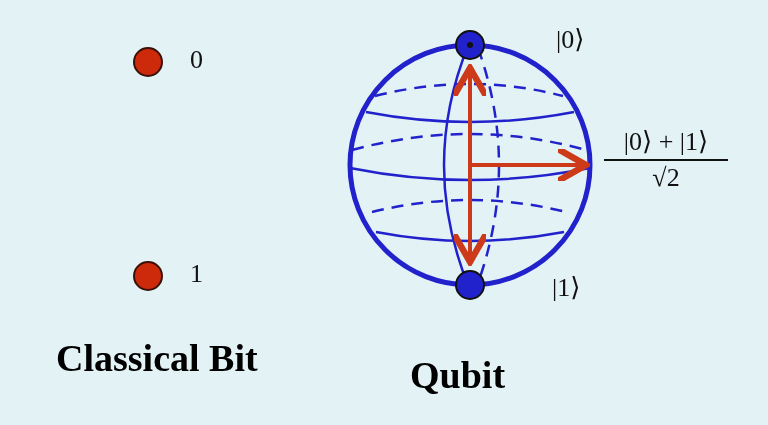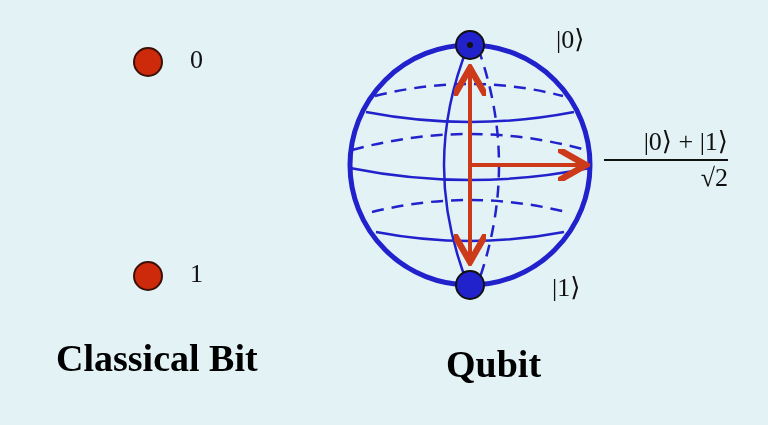--- a/index.html
+++ b/index.html
@@ -6,21 +6,21 @@
   body {
     width:768px; height:425px; overflow:hidden;
     background:#e3f2f5;
     font-family:"Liberation Serif","DejaVu Serif",serif;
     position:relative;
   }
   .abs { position:absolute; }
   .dot-label { font-size:26px; color:#111; }
   .title { font-weight:bold; font-size:38px; color:#000; }
   .ket { font-size:26px; color:#111; }
-  .frac { position:absolute; left:604px; top:126px; width:124px; text-align:right; font-size:26px; color:#111; }
+  .frac { position:absolute; left:604px; top:126px; width:124px; text-align:center; font-size:26px; color:#111; }
   .frac .num { display:block; border-bottom:2px solid #111; padding-bottom:2px; white-space:nowrap; }
   .frac .den { display:block; padding-top:2px; }
   svg { position:absolute; left:0; top:0; }
 </style>
 </head>
 <body>
 
 <svg width="768" height="425">
   <defs>
     <marker id="ah" markerWidth="8" markerHeight="8" refX="6" refY="4" orient="auto" markerUnits="strokeWidth">
@@ -62,13 +62,13 @@
 
 <div class="abs ket" style="left:556px;top:24px;">|0⟩</div>
 <div class="abs ket" style="left:552px;top:272px;">|1⟩</div>
 
 <div class="frac">
   <span class="num">|0⟩ + |1⟩</span>
   <span class="den">√2</span>
 </div>
 
 <div class="abs title" style="left:56px;top:336px;">Classical Bit</div>
-<div class="abs title" style="left:410px;top:342px;margin-left:36px;">Qubit</div>
+<div class="abs title" style="left:410px;top:353px;">Qubit</div>
 
 </body></html>

